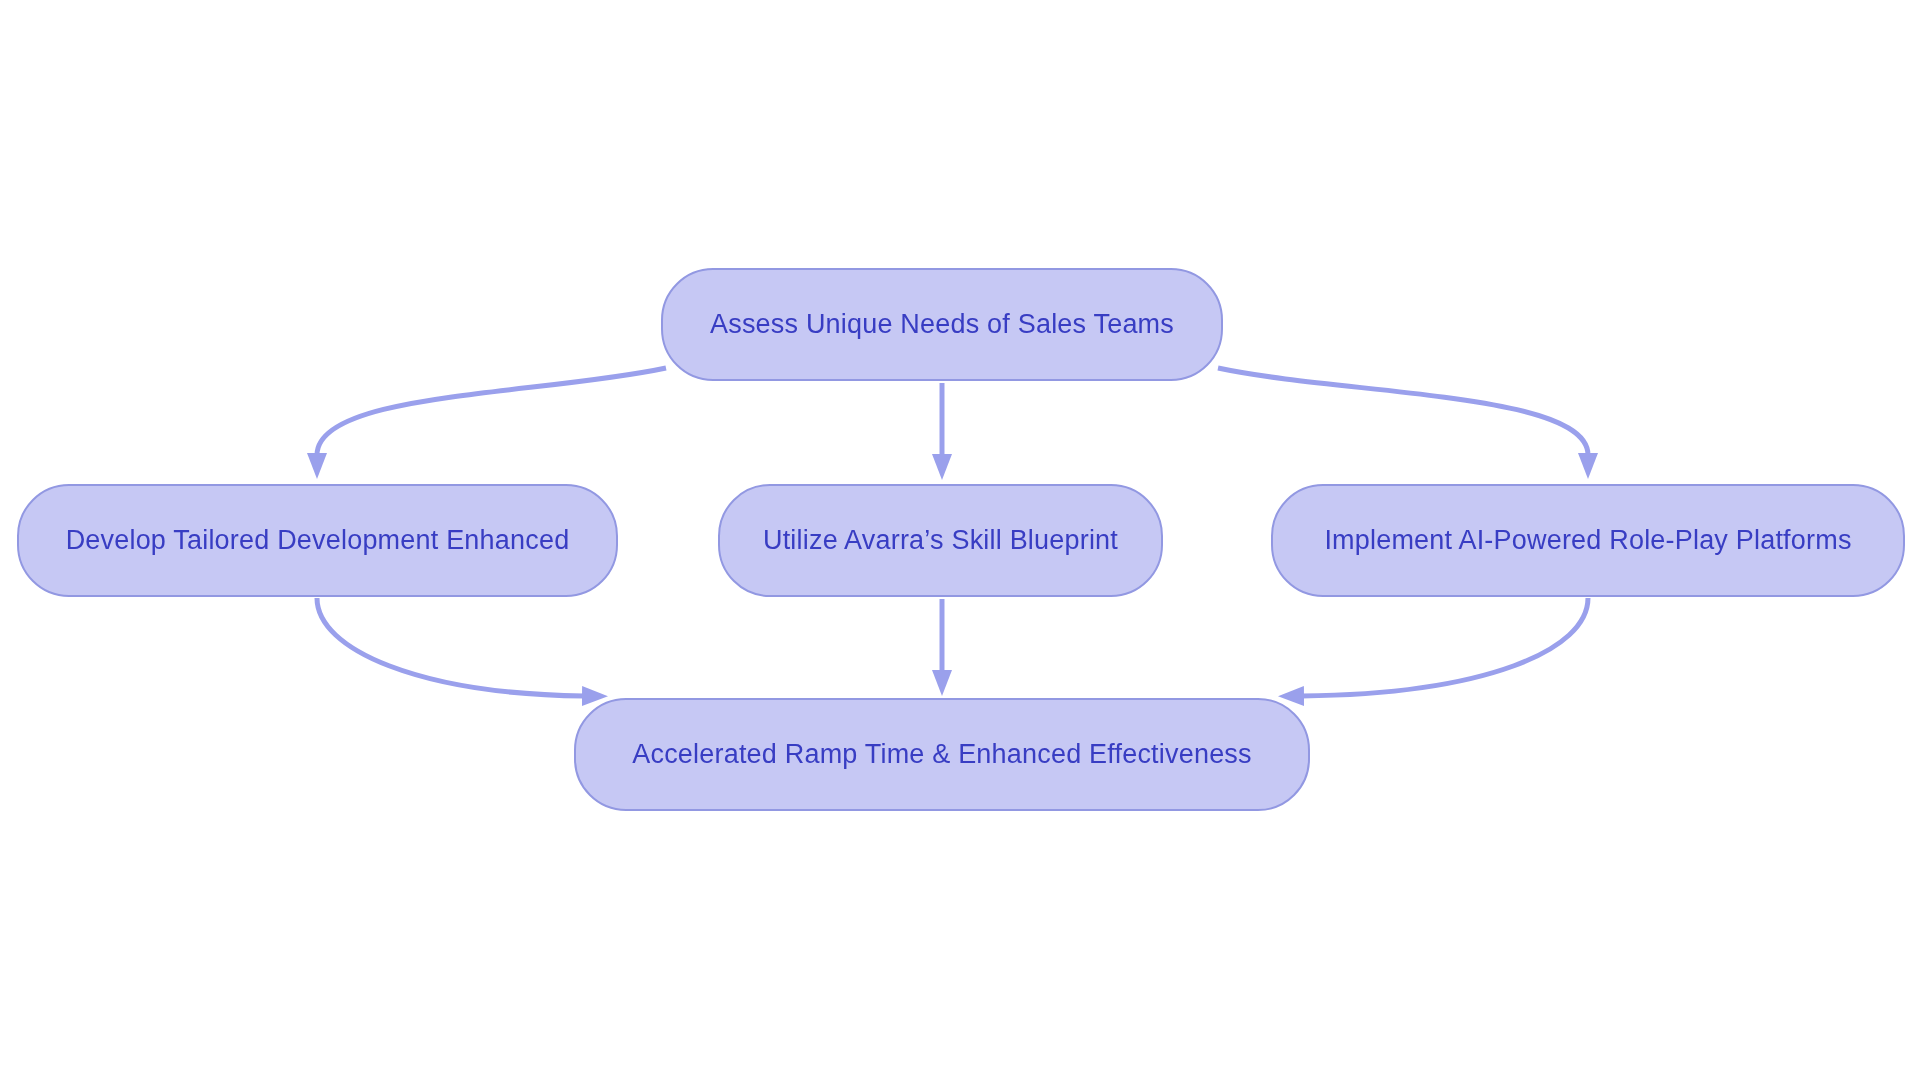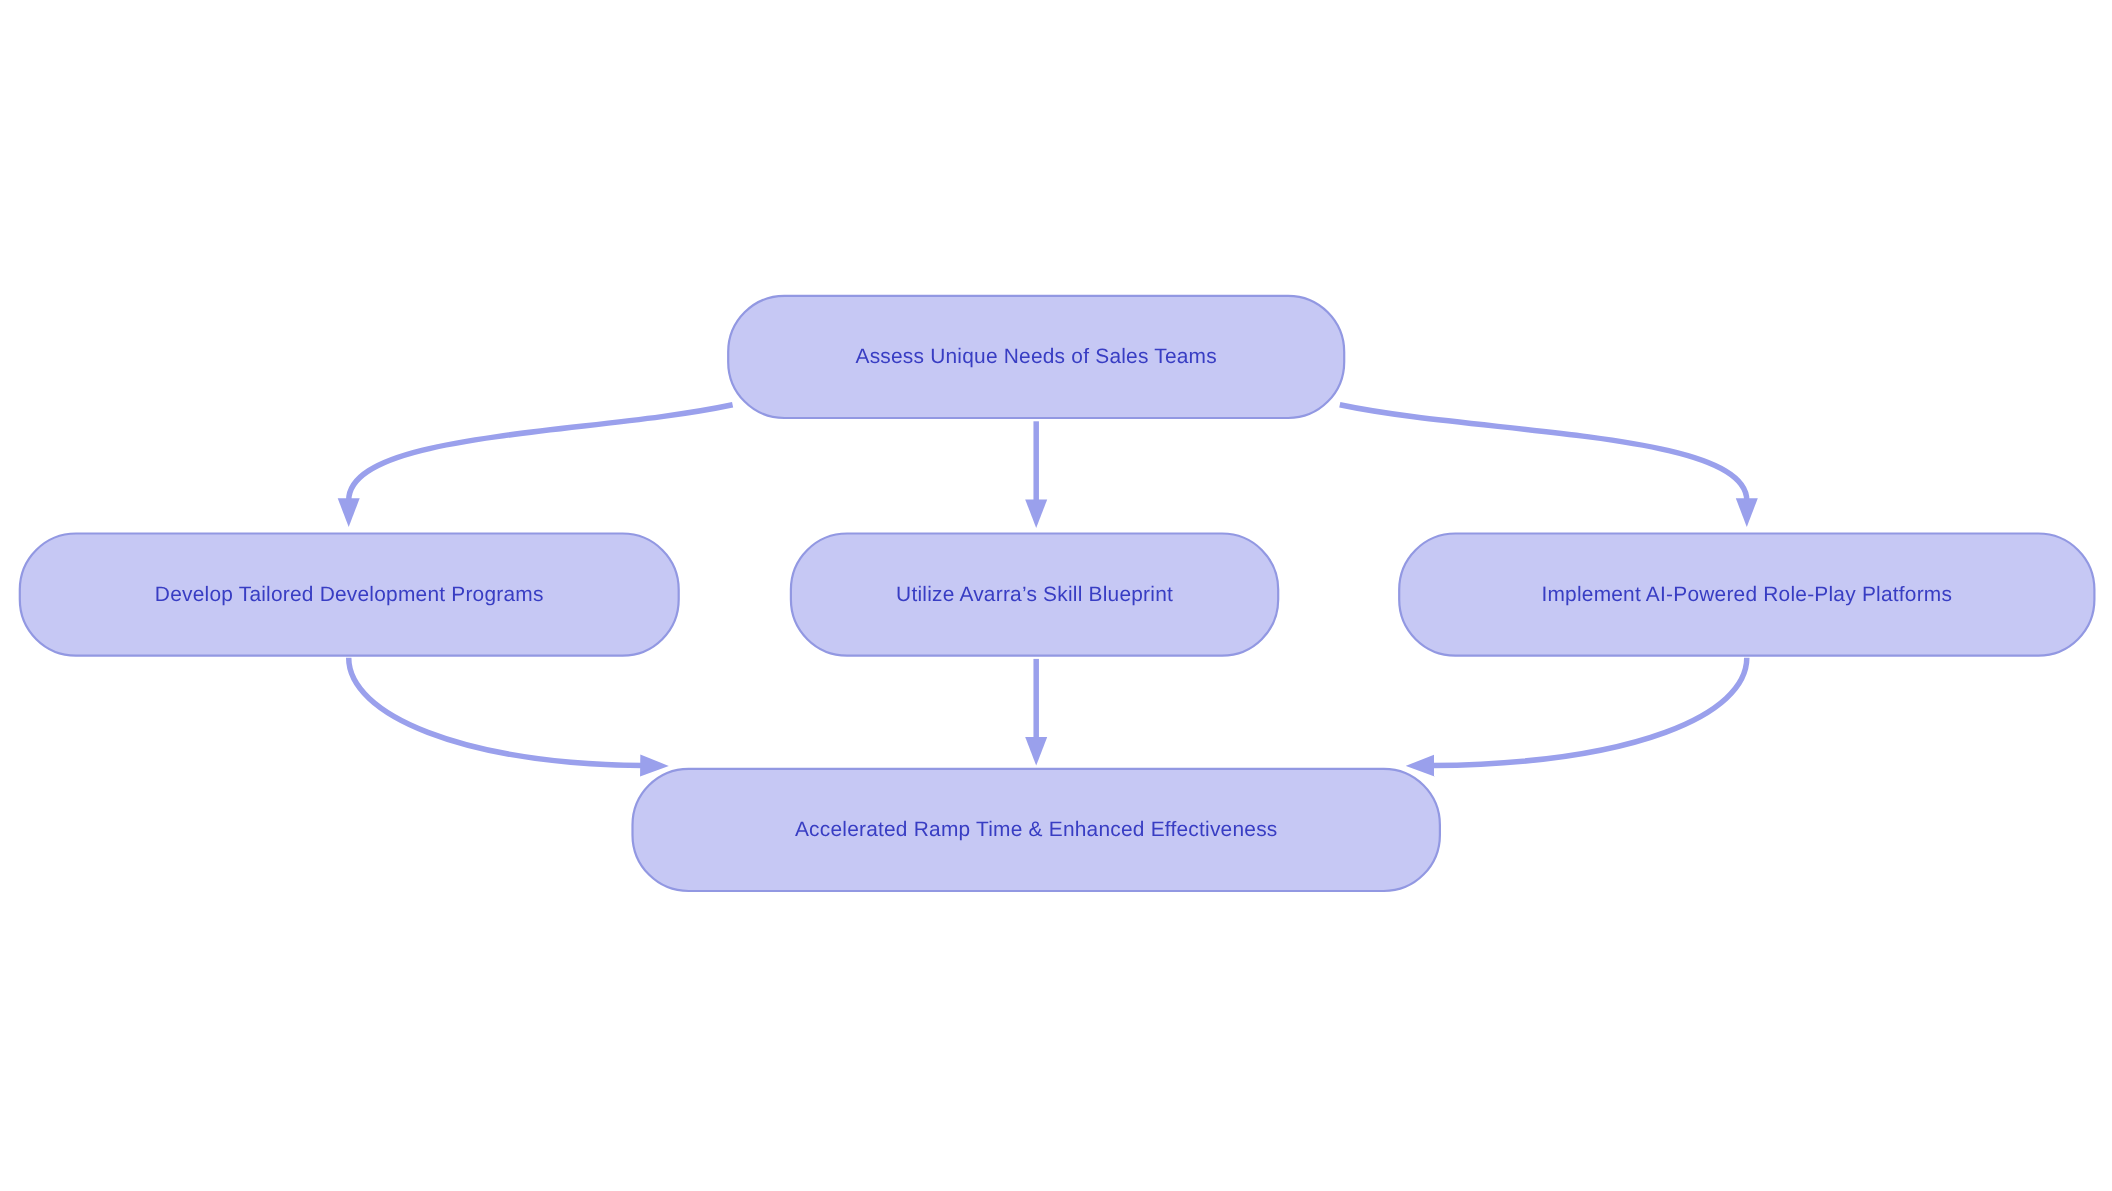--- a/index.html
+++ b/index.html
@@ -26,21 +26,21 @@
     position: absolute;
     height: 113px;
     box-sizing: border-box;
     background: #c6c8f4;
     border: 2px solid #9298e2;
     border-radius: 52px;
     display: flex;
     align-items: center;
     justify-content: center;
     color: #383dc3;
-    font-size: 19px;
+    font-size: 27px;
     font-weight: 500;
     white-space: nowrap;
     text-align: center;
     letter-spacing: 0.2px;
   }
   #node-assess    { left: 661px;  top: 268px; width: 562px; }
   #node-develop   { left: 17px;   top: 484px; width: 601px; }
   #node-utilize   { left: 718px;  top: 484px; width: 445px; text-align: center; }
   #node-implement { left: 1271px; top: 484px; width: 634px; }
   #node-outcome   { left: 574px;  top: 698px; width: 736px; }
@@ -68,21 +68,21 @@
     <path d="M 942 599 L 942 672" fill="none" stroke-width="5" marker-end="url(#arrowhead)" stroke="#9aa0ec"></path>
 
     <path d="M 1588 598 C 1588 650, 1486 694, 1302 696" fill="none" stroke-width="5" marker-end="url(#arrowhead)" stroke="#9aa0ec"></path>
   </svg>
 
   <div class="node" id="node-assess">
     <span>Assess Unique Needs of Sales Teams</span>
   </div>
 
   <div class="node" id="node-develop">
-    <span>Develop Tailored Development Programs</span>
+    <span>Develop Tailored Development Enhanced</span>
   </div>
 
   <div class="node" id="node-utilize">
     <span>Utilize Avarra’s Skill Blueprint</span>
   </div>
 
   <div class="node" id="node-outcome">
     <span>Accelerated Ramp Time &amp; Enhanced Effectiveness</span>
   </div>
 

